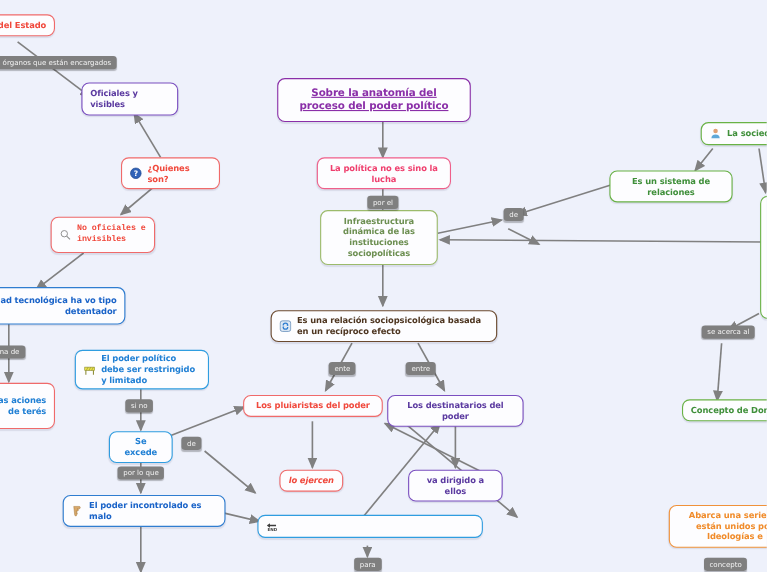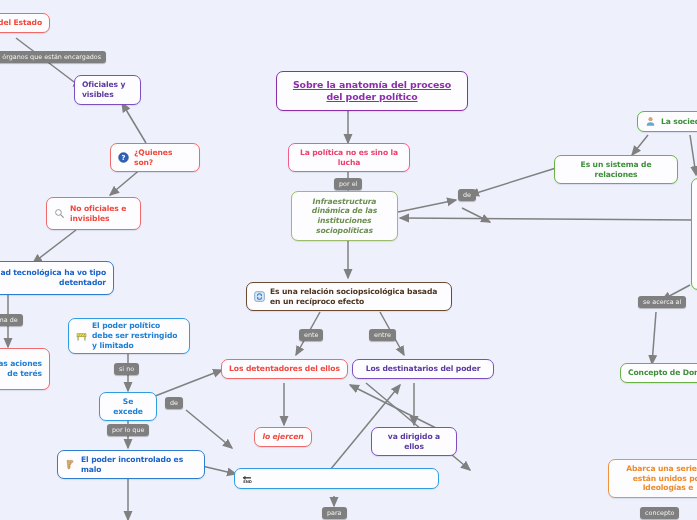--- a/index.html
+++ b/index.html
@@ -139,50 +139,50 @@
 
       <path d="M694,220 L400,218"></path>
 
       <path d="M656,312 L652,364"></path>
       <path d="M690,285 L662,300"></path>
 
       <path d="M660,496 L640,480"></path>
     </g>
   </svg>
 
-  <div class="node center c-purple" id="n-root" style="left:252px;top:71px;width:192px;margin-left:24px;">
+  <div class="node center c-purple" id="n-root" style="left:252px;top:71px;width:176px;">
     <span class="txt">Sobre la anatomía  del proceso del poder político</span>
   </div>
 
   <div class="node center c-pink" style="left:288px;top:143px;width:122px;">
     <span class="txt">La política no es sino la lucha</span>
   </div>
 
-  <div class="node center c-olive" style="left:291px;top:191px;width:107px;height:50px;font-style:italic;">
+  <div class="node center c-olive" style="left:291px;top:191px;width:107px;height:50px;">
     <span class="txt">Infraestructura dinámica de las instituciones sociopolíticas</span>
   </div>
 
   <div class="node c-brown" style="left:246px;top:282px;width:206px;">
     <span class="ic">
       <svg viewBox="0 0 16 16">
           <rect x="1" y="1" width="14" height="14" rx="3" fill="#dde8f5" stroke="#5b86b5"></rect>
           <path d="M5 7a3 3 0 0 1 6 0" stroke="#2f7dd0" stroke-width="1.6" fill="none"></path>
           <path d="M11 5.5 L11.8 7.6 L9.4 7.4 z" fill="#2f7dd0"></path>
           <path d="M11 9a3 3 0 0 1-6 0" stroke="#2f7dd0" stroke-width="1.6" fill="none"></path>
           <path d="M5 10.5 L4.2 8.4 L6.6 8.6 z" fill="#2f7dd0"></path>
         </svg>
     </span>
     <span class="txt center">Es una relación sociopsicológica basada en un recíproco efecto</span>
   </div>
 
   <div class="node center c-red" style="left:221px;top:359px;width:127px;">
-    <span class="txt">Los detentadores del ellos</span>
-  </div>
-
-  <div class="node center c-purple" style="left:352px;top:359px;width:142px;">
+    <span class="txt">Los pluiaristas del poder</span>
+  </div>
+
+  <div class="node center c-purple" style="left:352px;top:359px;width:124px;">
     <span class="txt">Los destinatarios del poder</span>
   </div>
 
   <div class="node center c-red" style="left:254px;top:427px;width:58px;font-style:italic;">
     <span class="txt">lo ejercen</span>
   </div>
 
   <div class="node center c-purple" style="left:371px;top:427px;width:86px;">
     <span class="txt">va dirigido a ellos</span>
   </div>
@@ -224,25 +224,25 @@
   <div class="node c-red" style="left:110px;top:143px;width:90px;">
     <span class="ic">
       <svg viewBox="0 0 16 16">
           <circle cx="8" cy="8" r="7" fill="#2f62b8" stroke="#1d4690"></circle>
           <text x="8" y="11.6" font-size="10" fill="#fff" text-anchor="middle" font-family="DejaVu Sans" font-weight="bold">?</text>
         </svg>
     </span>
     <span class="txt">¿Quienes son?</span>
   </div>
 
-  <div class="node c-purple" style="left:74px;top:75px;width:67px;height:30px;">
+  <div class="node c-purple" style="left:74px;top:75px;width:88px;height:30px;">
     <span class="txt">Oficiales y visibles</span>
   </div>
 
-  <div class="node c-red" style="left:46px;top:197px;width:95px;height:33px;">
+  <div class="node c-red" style="left:46px;top:197px;width:95px;height:33px;font-family:Liberation Mono, monospace;">
     <span class="ic">
       <svg viewBox="0 0 16 16">
           <circle cx="6.5" cy="6.5" r="4.2" fill="none" stroke="#8f8f8f" stroke-width="1.3"></circle>
           <path d="M9.6 9.6 L14 14" stroke="#8f8f8f" stroke-width="1.5"></path>
         </svg>
     </span>
     <span class="txt">No oficiales e invisibles</span>
   </div>
 
   <div class="node center c-red" style="left:-30px;top:13px;width:80px;">
@@ -260,21 +260,21 @@
   <div class="node c-green" style="left:637px;top:111px;width:94px;">
     <span class="ic">
       <svg viewBox="0 0 16 16">
           <circle cx="8" cy="4.6" r="3" fill="#e0a074"></circle>
           <path d="M2.5 14 a5.5 5 0 0 1 11 0 z" fill="#5fa8d8"></path>
         </svg>
     </span>
     <span class="txt">La socied</span>
   </div>
 
-  <div class="node center c-green" style="left:554px;top:155px;width:124px;">
+  <div class="node center c-green" style="left:554px;top:155px;width:112px;">
     <span class="txt">Es un sistema de relaciones</span>
   </div>
 
 
   <div class="node c-green" style="left:620px;top:363px;width:105px;">
     <span class="txt">Concepto de Domi</span>
   </div>
 
   <div class="node center c-orange" style="left:608px;top:459px;width:120px;">
     <span class="txt">Abarca una serie de están unidos por Ideologías e</span>

